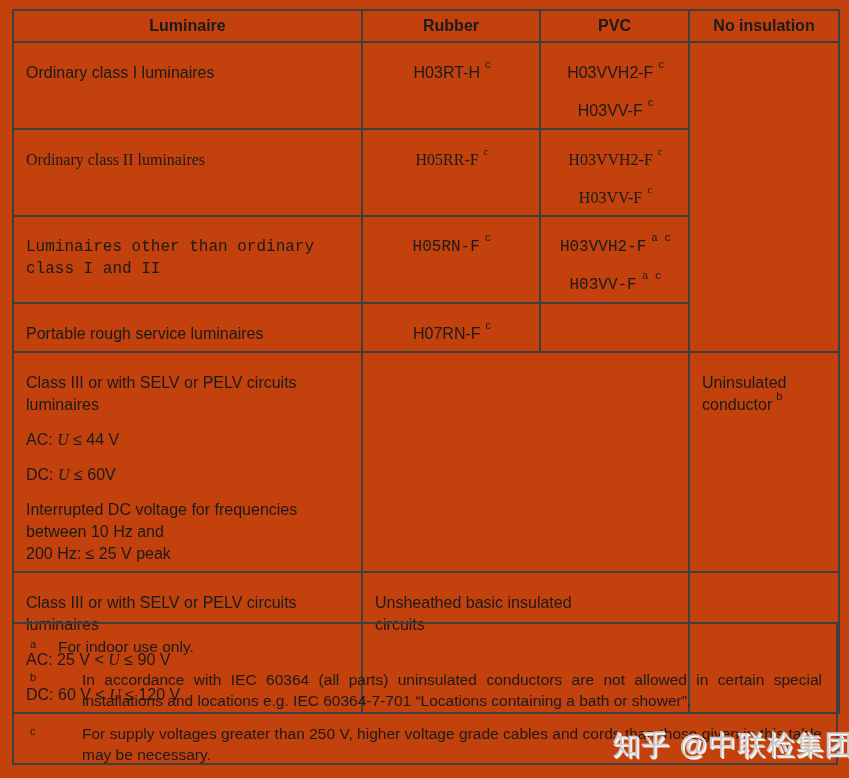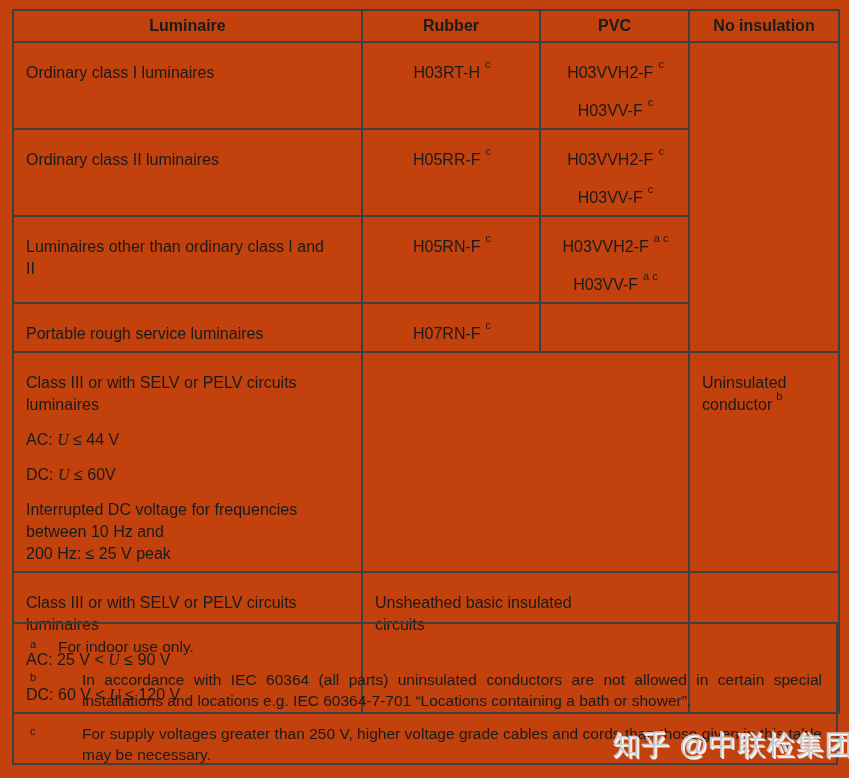--- a/index.html
+++ b/index.html
@@ -36,22 +36,22 @@
     box-sizing: border-box;
   }
   table.main-table th {
     font-weight: bold;
     text-align: center;
     vertical-align: middle;
     padding: 4px 4px;
   }
   tr.row-header { height: 32px; }
   tr.row-1 { height: 74px; }
-  tr.row-2 { height: 70px; }
-  tr.row-3 { height: 70px; }
+  tr.row-2 { height: 70px; font-family: Liberation Serif, serif; }
+  tr.row-3 { height: 70px; font-family: Liberation Mono, monospace; }
   tr.row-4 { height: 35px; }
   tr.row-5 { height: 197px; }
   tr.row-6 { height: 120px; }
 
   .code-line { margin: 0 0 16px 0; white-space: nowrap; text-align: center; }
   .code-line:last-child { margin-bottom: 0; }
 
   sup.fn-ref {
     font-size: 11px;
     line-height: 0;

